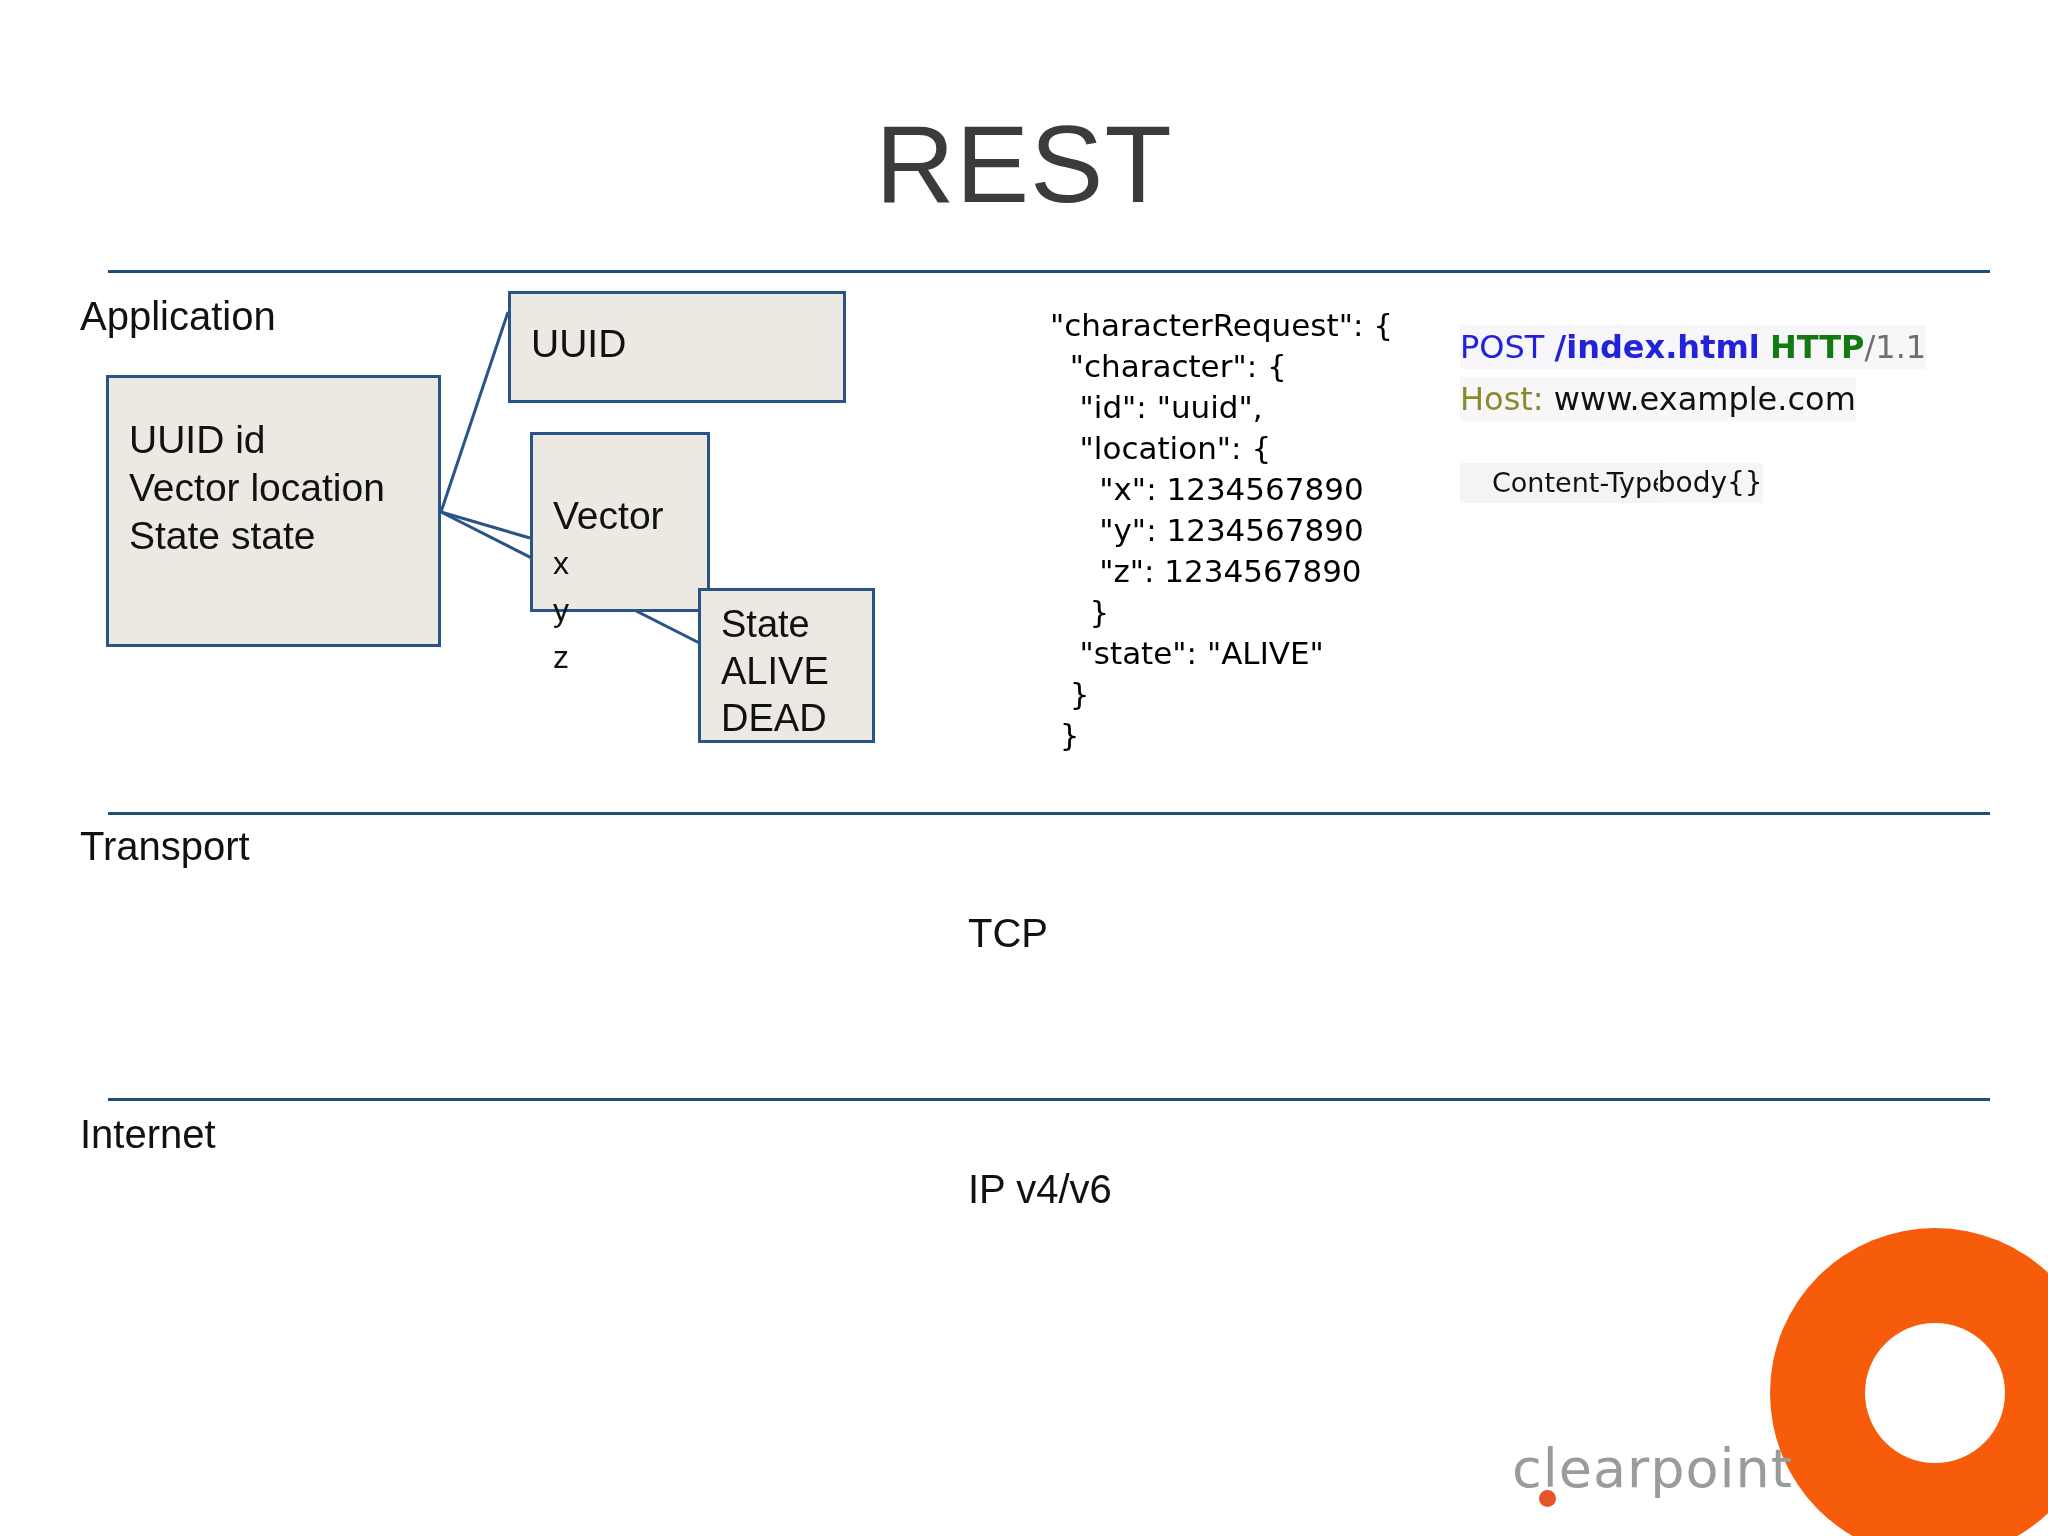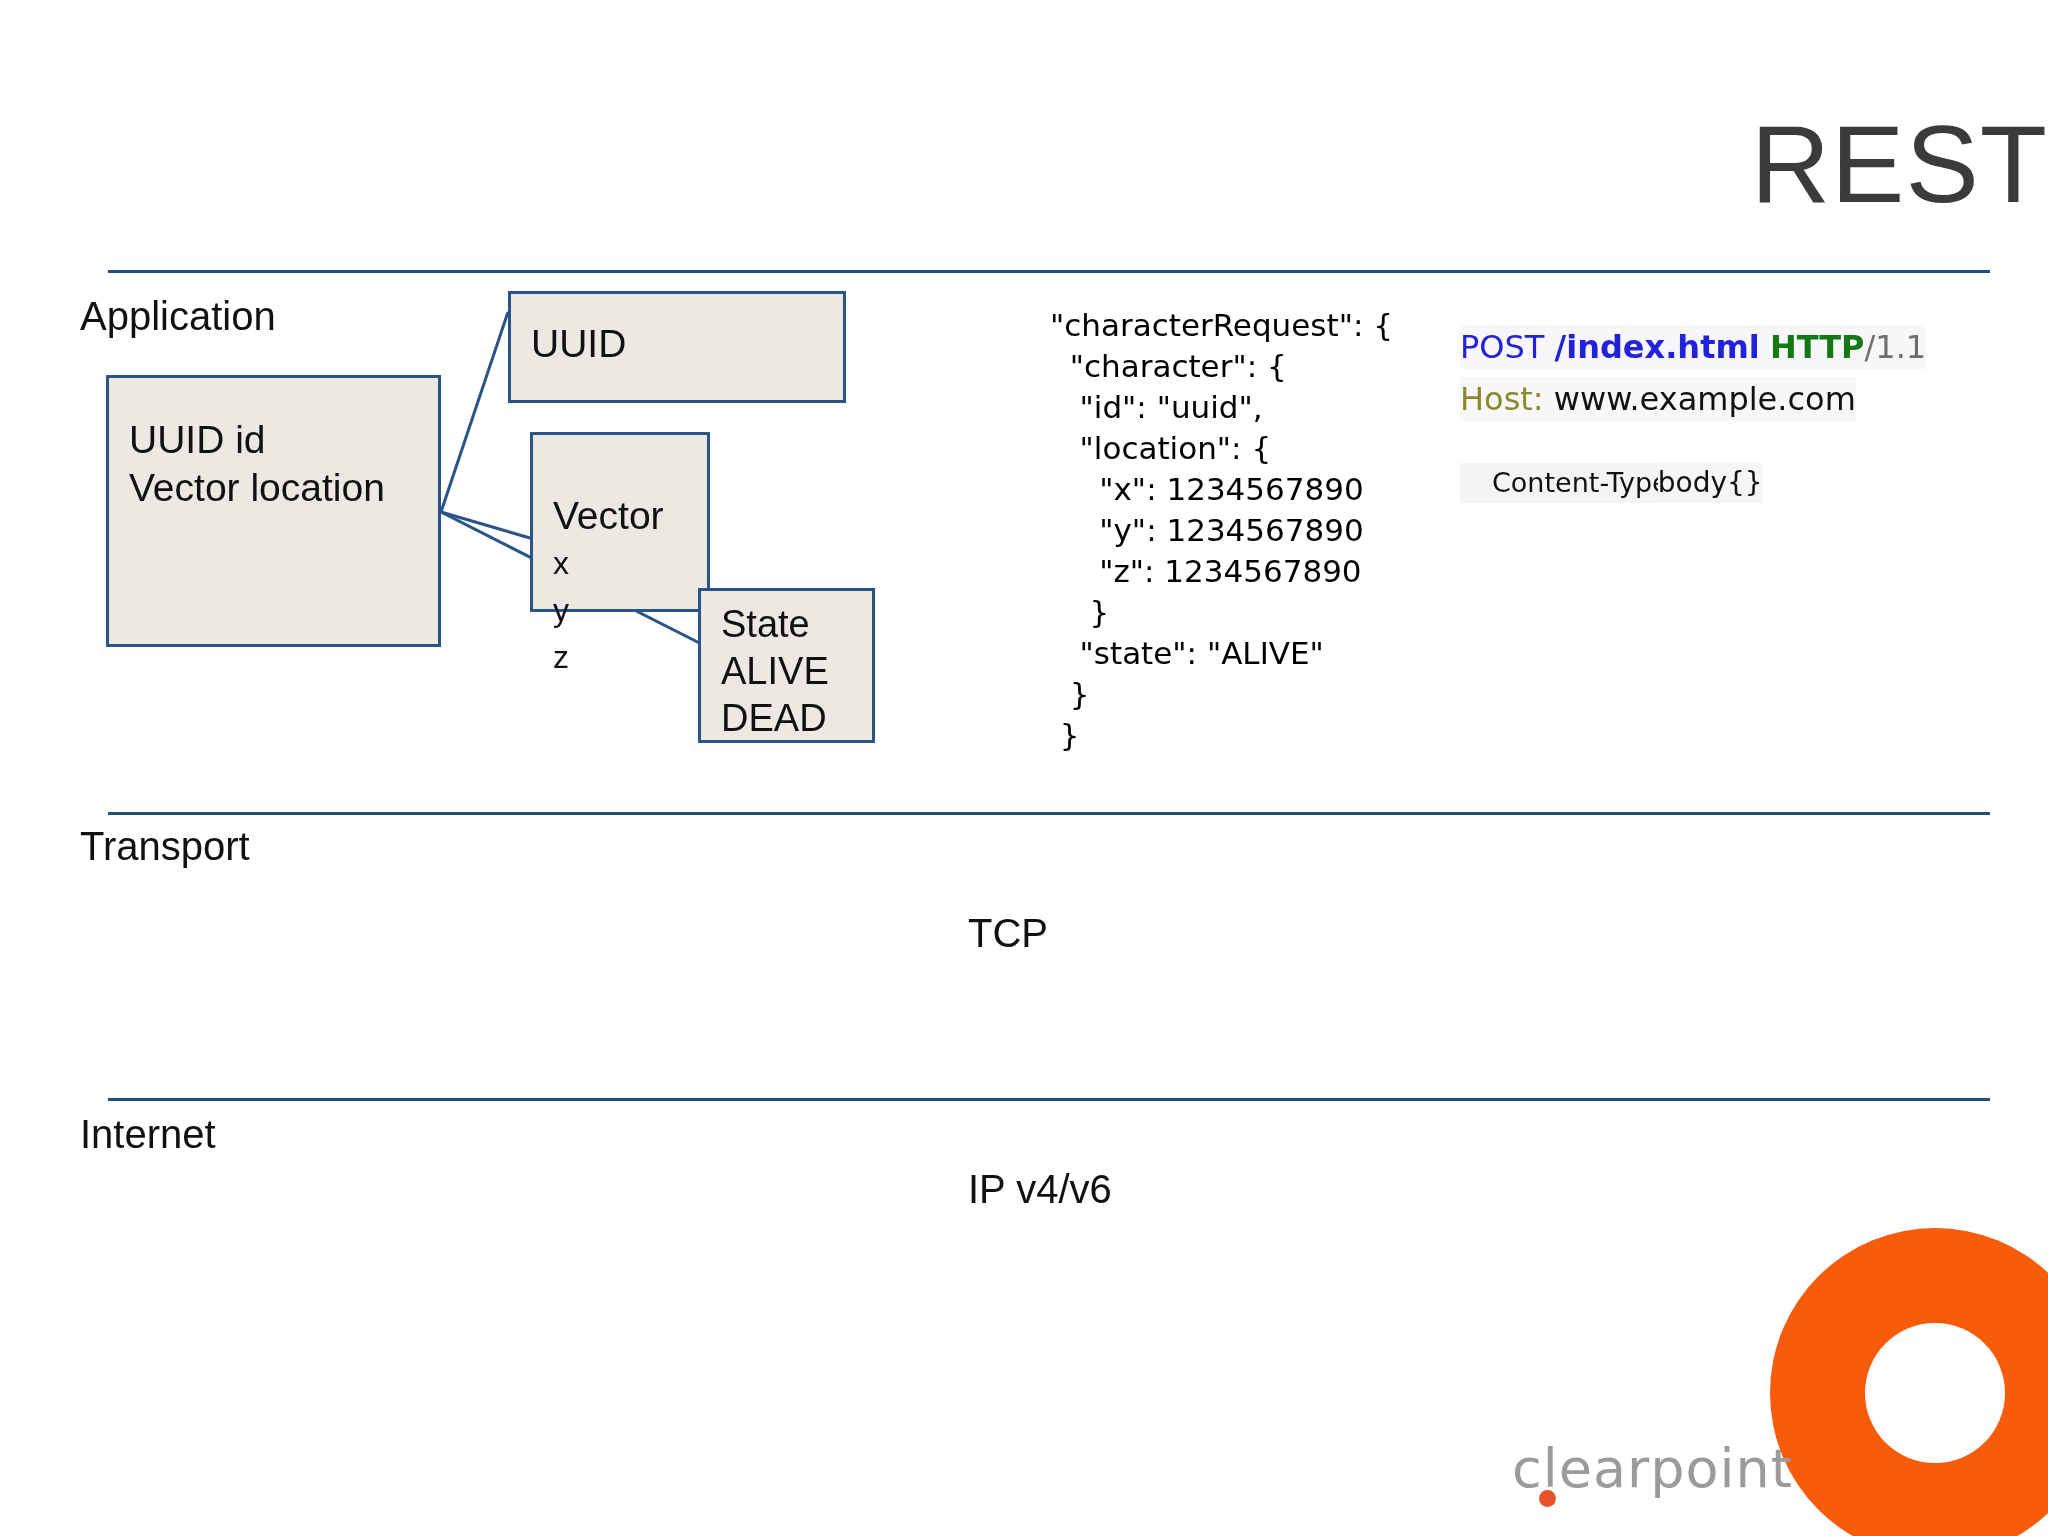--- a/index.html
+++ b/index.html
@@ -15,21 +15,21 @@
     font-family: "Liberation Sans", sans-serif;
     -webkit-font-smoothing: antialiased;
   }
 
   
   #slide-title {
     position: absolute;
     left: 0;
     top: 108px;
     width: 2048px;
-    text-align: right;
+    text-align: center;
     font-size: 110px;
     line-height: 112px;
     color: #3b3b3b;
     font-weight: 400;
     letter-spacing: 1px;
   }
 
   
   .layer-divider {
     position: absolute;
@@ -226,20 +226,21 @@
 
 <svg id="connectors" viewBox="0 0 2048 1536">
   <line x1="441" y1="512" x2="508" y2="312" stroke="#2a5487" stroke-width="3"></line>
   <line x1="441" y1="512" x2="530" y2="538" stroke="#2a5487" stroke-width="3"></line>
   <line x1="441" y1="512" x2="733" y2="660" stroke="#2a5487" stroke-width="3"></line>
 </svg>
 
 <div class="class-box" id="box-character">
   <div class="box-line">UUID id</div>
   <div class="box-line">Vector location</div>
+  <div class="box-line">State state</div>
 </div>
 
 <div class="class-box" id="box-uuid">
   <div class="box-line">UUID</div>
 </div>
 
 <div class="class-box" id="box-vector">
   <div class="box-line">Vector</div>
   <div class="box-line small">x</div>
   <div class="box-line small">y</div>

